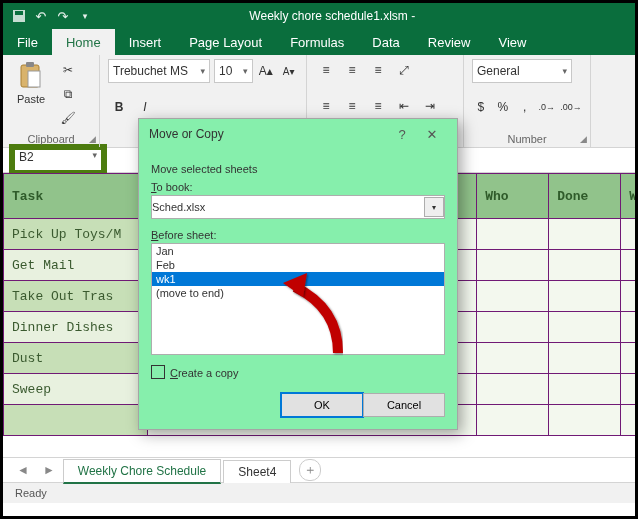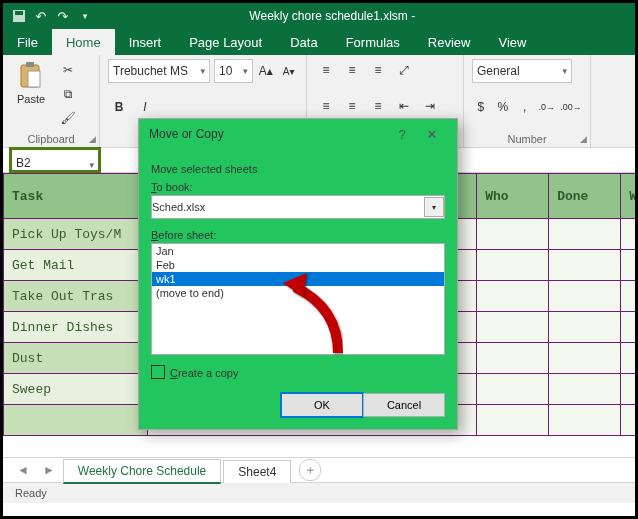--- a/index.html
+++ b/index.html
@@ -18,41 +18,41 @@
 .glabel{text-align:center;font-size:11px;color:#666;padding-top:2px}
 .btn-sm{width:20px;height:20px;display:flex;align-items:center;justify-content:center;border:1px solid transparent}
 .combo{height:22px;border:1px solid #c8c8c8;background:#fff;display:flex;align-items:center;padding:0 4px;font-size:12px}
 .combo .dd{margin-left:auto;color:#666;font-size:9px}
 .clipboard-big{display:flex;flex-direction:column;align-items:center;width:40px}
 .clipboard-big svg{margin-top:2px}
 .clipboard-big span{font-size:11px;margin-top:2px}
 .launcher{position:absolute;bottom:3px;right:3px;font-size:9px;color:#888}
 
 .formula-row{height:24px;border-bottom:1px solid #d4d4d4;background:#fff;display:flex;align-items:center}
-.namebox{width:78px;height:20px;border:3px solid #4d7c0f;margin:0 6px;padding:0 4px;display:flex;align-items:flex-end;background:#fff}
+.namebox{width:78px;height:20px;border:6px solid #4d7c0f;margin:0 6px;padding:0 4px;display:flex;align-items:flex-start;background:#fff}
 .namebox .dd{margin-left:auto;color:#666;font-size:9px}
 
 .sheet{position:relative;height:284px;overflow:hidden}
 table.grid{border-collapse:collapse;width:680px;table-layout:fixed}
 table.grid td{border:1px solid #701a75;height:30px;padding:0 8px;font-family:Liberation Mono, monospace;font-size:13px;background:#fff;white-space:nowrap;overflow:hidden}
 tr.header td{background:#91c38b;color:#2f5b2a;font-weight:bold;height:44px}
 tr.odd td:first-child{background:#c7dfb7}
 tr.even td:first-child{background:#e8f1df}
 tr.odd td,tr.even td{background:#f3f8ee}
 tr.odd td:first-child,tr.even td:first-child{color:#3a5a2f}
 
 .sheettabs{height:24px;border-top:1px solid #d4d4d4;background:#fff;display:flex;align-items:center;padding-left:8px;gap:2px}
 .navtab{padding:0 6px;color:#888}
 .stab{padding:4px 14px;border:1px solid #ccc;border-bottom:none;background:#fff;font-size:12px;position:relative;top:1px}
 .stab.active{background:#fff;color:#217346;font-weight:normal;border-bottom:2px solid #217346}
 .newtab{width:20px;height:20px;border:1px solid #ccc;border-radius:10px;display:flex;align-items:center;justify-content:center;margin-left:6px;color:#888;font-size:13px}
 
 .status{height:20px;background:#f1f1f1;border-top:1px solid #d4d4d4;padding:0 12px;font-size:11px;color:#555;display:flex;align-items:center}
 
-.dialog{position:absolute;left:135px;top:115px;width:318px;background:#22c55e;border:1px solid #a5a5a5;box-shadow:4px 4px 14px rgba(0,0,0,.35);z-index:50}
+.dialog{position:absolute;left:135px;top:115px;width:318px;background:#86efac;border:1px solid #a5a5a5;box-shadow:4px 4px 14px rgba(0,0,0,.35);z-index:50}
 .dlg-title{height:30px;display:flex;align-items:center;padding:0 10px;font-size:12px}
 .dlg-title .sp{flex:1}
 .dlg-title .wbtn{width:30px;text-align:center;font-size:13px;color:#555;cursor:pointer}
 .dlg-body{padding:8px 12px 12px;font-size:11px;color:#333}
 .dlg-body label{display:block;margin:6px 0 2px}
 .dlg-body .underline{text-decoration:underline}
 .dlg-combo{display:flex;align-items:center;height:22px;border:1px solid #adadad;background:#fff;padding:0 0}
 .dlg-combo .dd{margin-left:auto;width:18px;height:18px;border:1px solid #adadad;background:#efefef;display:flex;align-items:center;justify-content:center;font-size:8px}
 .listbox{border:1px solid #adadad;height:110px;overflow:auto;margin-top:2px;background:#fff}
 .listbox div{padding:1px 4px;font-size:11px}
@@ -81,22 +81,22 @@
     <span class="icon" style="font-size:9px">▾</span>
   </div>
   <div class="title-text">Weekly chore schedule1.xlsm -</div>
 </div>
 
 <div class="tabs">
   <div class="tab file">File</div>
   <div class="tab active">Home</div>
   <div class="tab">Insert</div>
   <div class="tab">Page Layout</div>
+  <div class="tab">Formulas</div>
   <div class="tab">Data</div>
-  <div class="tab">Formulas</div>
   <div class="tab">Review</div>
   <div class="tab">View</div>
 </div>
 
 <div class="ribbon">
   <div class="rgroup" style="width:80px">
     <div class="rgroup-row" style="align-items:flex-start">
       <div class="clipboard-big">
         <svg width="26" height="30" viewBox="0 0 26 30">
             <rect x="3" y="4" width="18" height="22" rx="2" fill="#d9b36c" stroke="#a87f33"></rect>

